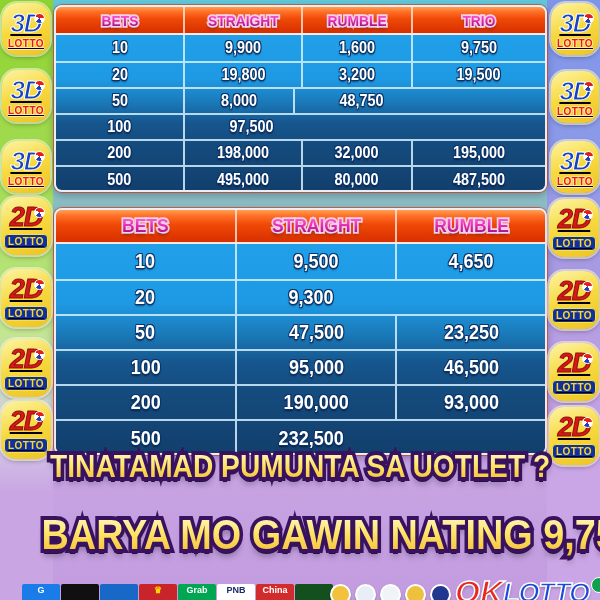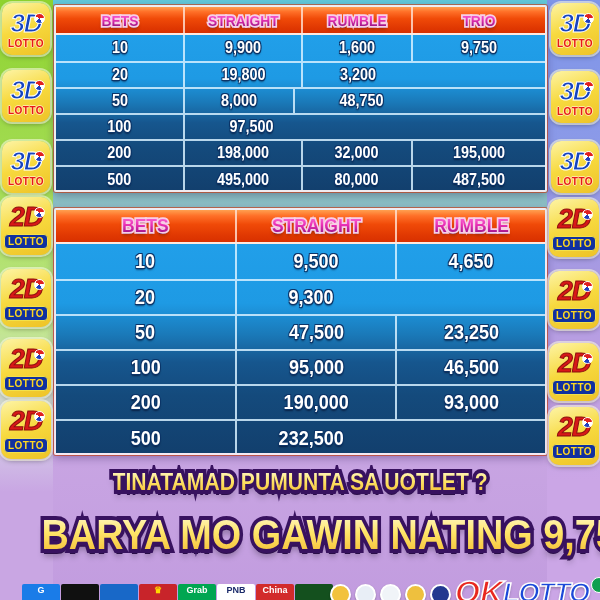--- a/index.html
+++ b/index.html
@@ -15,21 +15,21 @@
       linear-gradient(180deg,#8ed32f 0%,#a8de5c 35%,#c2e690 55%,#d5cfe8 72%,#c9a6e3 82%),
       linear-gradient(180deg,#7e95e8 0%,#8c9ae8 25%,#a89ae2 45%,#bfa0e2 62%,#cba6e6 80%),
       linear-gradient(180deg,#62c8d8 0%,#7ac8b8 26%,#b0aade 50%,#c9a6e3 72%,#c29cdf 100%);
     background-size:53px 100%,53px 100%,100% 100%;
     background-position:left top,right top,0 0;
     background-repeat:no-repeat;
   }
 
   
   .table{
-    position:absolute;border:2px solid rgba(248,240,245,.92);border-radius:2px;overflow:hidden;
+    position:absolute;border:2px solid rgba(248,240,245,.92);border-radius:8px;overflow:hidden;
     box-shadow:0 0 0 1px rgba(205,60,15,.65),0 3px 9px rgba(40,20,80,.35);
   }
   .t1{left:54px;top:5px;width:493px;height:187px;}
   .t2{left:54px;top:208px;width:493px;height:247px;}
   .thead{
     display:flex;height:28px;
     background:linear-gradient(180deg,#ffa050 0%,#ff7028 18%,#f04a08 45%,#e03802 80%,#d83000 100%);
     border-bottom:2px solid #ffe9e0;
   }
   .t2 .thead{height:34px;}
@@ -58,39 +58,39 @@
     -webkit-background-clip:text;background-clip:text;
     -webkit-text-fill-color:transparent;color:transparent;
   }
   .t1 .th .dual{font-size:15px;}
   .t2 .th .dual{font-size:19px;}
   .hback{color:#c0128e;-webkit-text-stroke:3.5px #f8cfe6;text-shadow:0 2px 0 #55083f,0 3px 4px rgba(0,0,0,.4);}
   .hfront{background:linear-gradient(180deg,#ff7ae0 0%,#e92fb4 45%,#7a0a72 100%);}
 
   
   .logo{position:absolute;display:flex;flex-direction:column;align-items:center;justify-content:center;
-    border-radius:10px;background:linear-gradient(160deg,#fdf4a6 0%,#f7d93e 48%,#eec327 100%);
-    box-shadow:0 0 0 2px rgba(255,255,230,.55),0 2px 5px rgba(0,0,0,.35);}
+    border-radius:15px;background:linear-gradient(160deg,#fdf4a6 0%,#f7d93e 48%,#eec327 100%);
+    box-shadow:0 0 0 2px rgba(255,255,230,.55),0 2px 5px rgba(0,0,0,.35);text-decoration:underline;}
   .logo-3d{width:48px;height:52px;}
   .logo-2d{width:50px;height:58px;}
   .logo .big{position:relative;font-style:italic;line-height:1;letter-spacing:-1px;}
   .logo-3d .big{font-size:26px;color:#1544c0;-webkit-text-stroke:1px #ffffff;}
   .logo-2d .big{font-size:27px;color:#d81818;-webkit-text-stroke:1px #8a0e0e;}
   .logo .ball{position:absolute;right:-3px;top:3px;width:11px;height:11px;border-radius:50%;
     border:1px solid #fff;
     background:conic-gradient(#e02020 0 80deg,#fff 80deg 150deg,#2040c0 150deg 230deg,#fff 230deg 300deg,#e02020 300deg 360deg);}
   .logo-3d .small{font-size:10px;color:#e81818;letter-spacing:.5px;margin-top:2px;
     text-shadow:-1px 0 0 #ffe9a0,1px 0 0 #ffe9a0,0 1px 0 #ffe9a0,0 -1px 0 #ffe9a0;}
   .logo-2d .badge{background:#1030a0;border:1px solid #f3e14a;border-radius:4px;padding:0 3px;
     font-size:10px;color:#ffd820;letter-spacing:.5px;line-height:13px;margin-top:3px;}
 
   
   .banner{position:absolute;left:0;right:0;text-align:center;}
   .banner .dual{transform:scaleX(.88);}
-  .banner1{top:468px;font-size:24px;}
+  .banner1{top:448px;font-size:32px;}
   .banner2{top:510px;font-size:43px;}
   .bback{color:#f8c830;-webkit-text-stroke:8px #38125f;text-shadow:0 5px 0 #2a0d48,0 7px 7px rgba(0,0,0,.35);}
   .bfront{background:linear-gradient(180deg,#fffbe0 0%,#ffe66a 45%,#f2b62a 100%);}
 
   
   .chips{position:absolute;left:22px;top:584px;display:flex;gap:1px;}
   .chip{width:38px;height:24px;font-size:9px;padding-top:1px;text-align:center;border-radius:2px;overflow:hidden;}
   .seals{position:absolute;left:330px;top:584px;display:flex;gap:4px;}
   .seal{width:21px;height:21px;border-radius:50%;border:2px solid #fff;box-shadow:0 1px 2px rgba(0,0,0,.3);}
   .brand{position:absolute;left:455px;top:576px;display:flex;align-items:flex-start;}
@@ -139,20 +139,23 @@
         <div class="tr">
           <div class="td" style="width:26.4%">
             <span class="num">20</span>
           </div>
           <div class="td" style="width:24.1%">
             <span class="num">19,800</span>
           </div>
           <div class="td" style="width:22.5%">
             <span class="num">3,200</span>
           </div>
+          <div class="td" style="width:27%">
+            <span class="num">19,500</span>
+          </div>
         </div>
         <div class="tr">
           <div class="td" style="width:26.4%">
             <span class="num">50</span>
           </div>
           <div class="td" style="width:22.5%">
             <span class="num">8,000</span>
           </div>
           <div class="td" style="width:27%">
             <span class="num">48,750</span>

